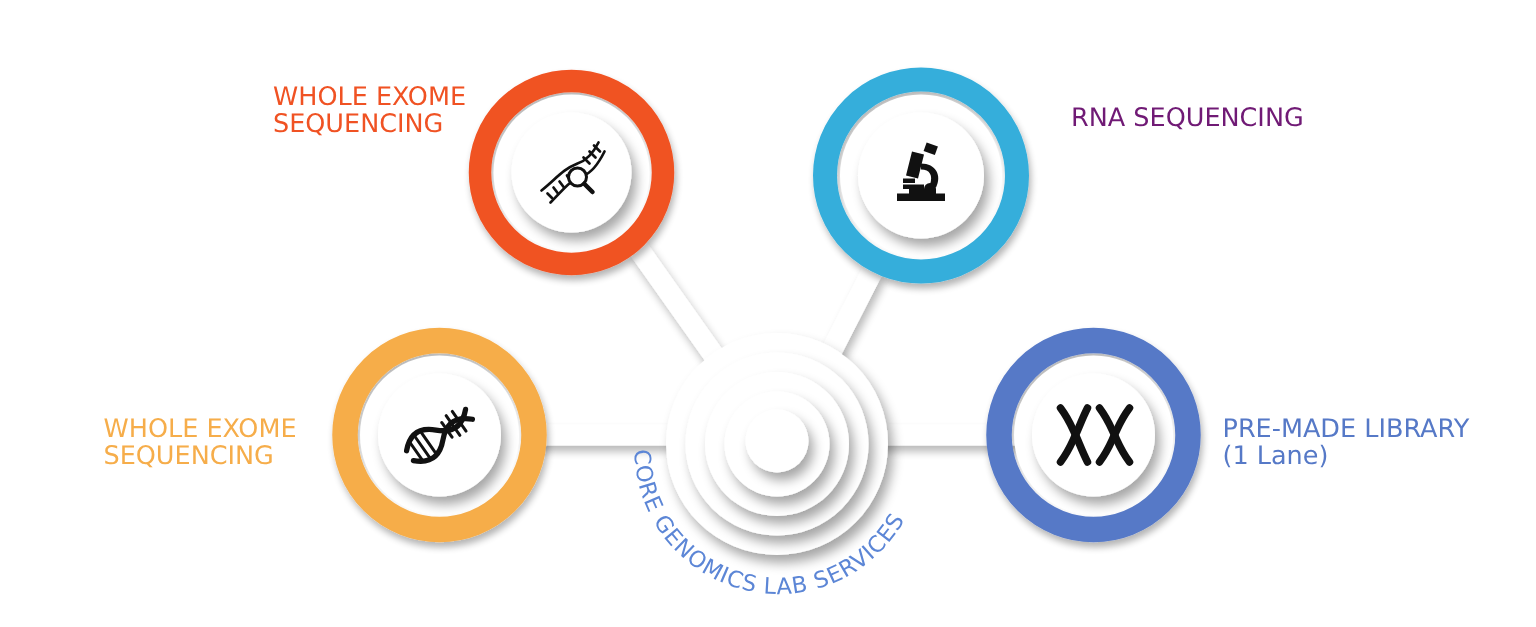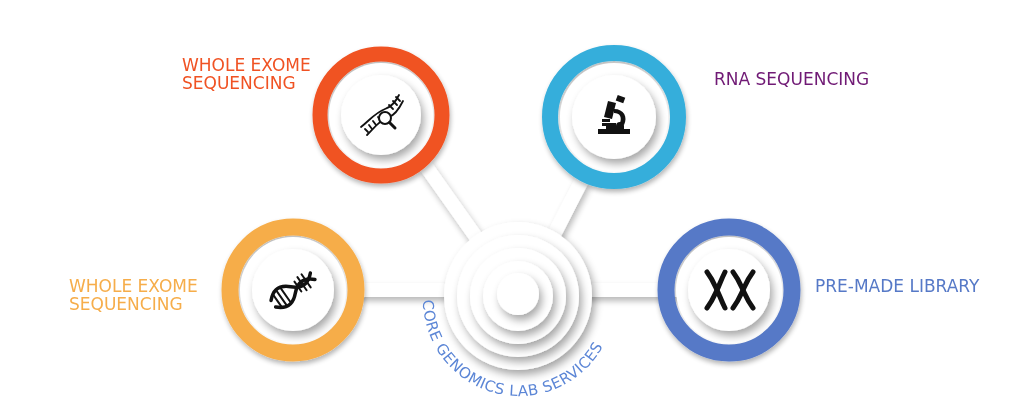--- a/index.html
+++ b/index.html
@@ -200,15 +200,16 @@
     </ul>
   </div>
 
   <div class="label" style="left:69px;top:277px;color:#F6AD4A;">
     <span class="line">WHOLE EXOME</span>
     <span class="line">SEQUENCING</span>
   </div>
 
   <div class="label" style="left:802px;top:277px;color:#5679C7;margin-left:13px;">
     <span class="line">PRE-MADE LIBRARY</span>
+    <span class="line">(1 Lane)</span>
   </div>
 
 </div>
 
 </body></html>

